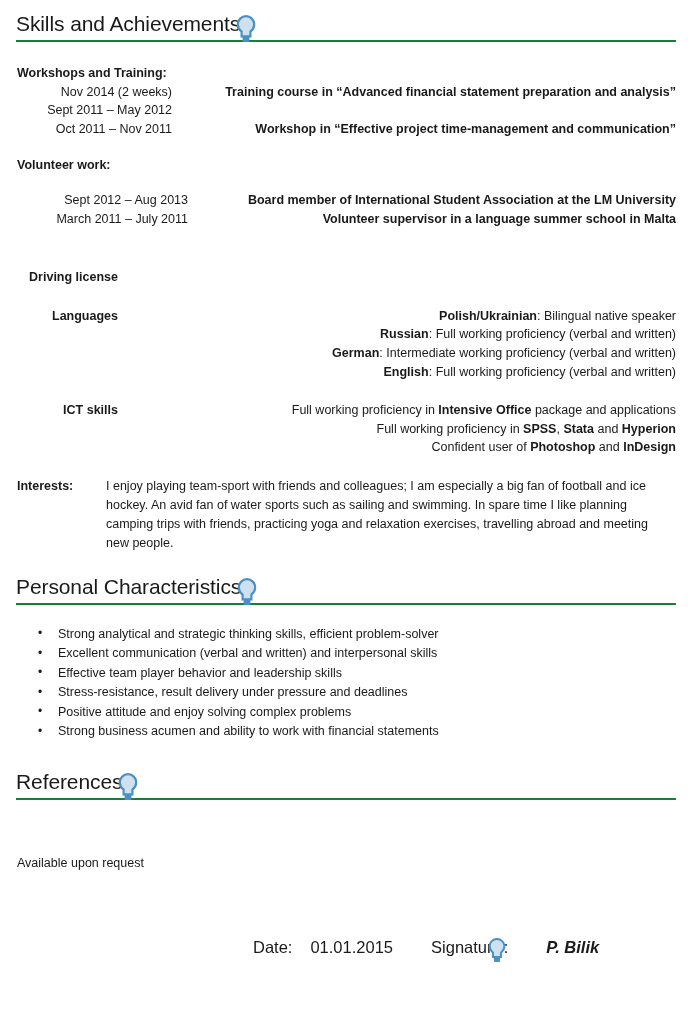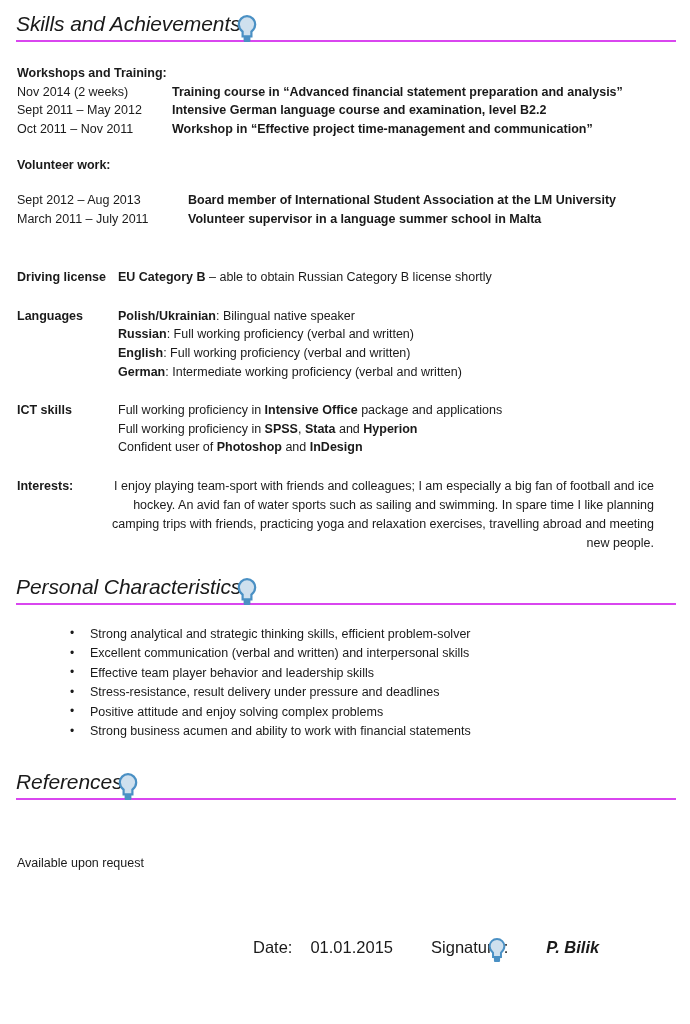--- a/index.html
+++ b/index.html
@@ -21,22 +21,21 @@
     height: 1024px;
     padding: 0;
     box-sizing: border-box;
   }
 
   
   .section-head {
     position: relative;
     margin: 0 14px 0 16px;
     padding: 0 0 2px 0;
-    border-bottom: 2px solid #d946ef;
-    font-style: italic;
+    border-bottom: 2px solid #15803d;
   }
   .section-head .htext {
     font-size: 21px;
     font-weight: 400;
     line-height: 28px;
     letter-spacing: -0.1px;
     display: inline-block;
     vertical-align: bottom;
     white-space: nowrap;
   }
@@ -56,45 +55,45 @@
   .t { font-size: 12.5px; line-height: 18.6px; margin-top: 32px; }
   .b { font-weight: bold; }
 
   .subhead {
     font-size: 12.5px;
     font-weight: bold;
     line-height: 18.6px;
   }
 
   
-  .row { display: flex; align-items: baseline; font-size: 12.5px; line-height: 18.6px; }
+  .row { display: flex; align-items: baseline; font-size: 12.5px; line-height: 18.6px; text-align: right; }
   .row .c1 { flex: 0 0 auto; }
   .row .c2 { flex: 1 1 auto; }
 
   .w-c1 { width: 155px; }
   .v-c1 { width: 171px; }
   .lab-c1 { width: 101px; }
   .lang-c1 { width: 101px; }
   .gap10 { height: 10px; }
   .gap16 { height: 16px; }
   .gap18 { height: 18px; }
   .gap20 { height: 20px; }
   .gap22 { height: 22px; }
   .gap26 { height: 26px; }
 
   
   .interests { display: flex; align-items: flex-start; font-size: 12.5px; line-height: 19px; }
   .interests .c1 { flex: 0 0 auto; width: 89px; font-weight: bold; }
-  .interests .c2 { flex: 1 1 auto; padding-right: 22px; text-align: right; }
+  .interests .c2 { flex: 1 1 auto; padding-right: 22px; text-align: left; }
 
   
   ul.chars {
     list-style: none;
     margin: 0;
-    padding: 0 14px 0 70px;
+    padding: 0 14px 0 38px;
   }
   ul.chars li {
     position: relative;
     font-size: 12.5px;
     line-height: 19.5px;
     padding-left: 20px;
   }
   ul.chars li::before {
     content: "\2022";
     position: absolute;
@@ -143,21 +142,20 @@
 
   <div class="blk">
     <div class="subhead">Workshops and Training:</div>
 
     <div class="row">
       <span class="c1 w-c1">Nov 2014 (2 weeks)</span>
       <span class="c2 b">Training course in “Advanced financial statement preparation and analysis”</span>
     </div>
     <div class="row">
       <span class="c1 w-c1">Sept 2011 – May 2012</span>
-      <span class="c2 b">Intensive German language course and examination, level B2.2</span>
     </div>
     <div class="row">
       <span class="c1 w-c1">Oct 2011 – Nov 2011</span>
       <span class="c2 b">Workshop in “Effective project time-management and communication”</span>
     </div>
 
     <div class="gap18"></div>
 
     <div class="subhead">Volunteer work:</div>
 
@@ -172,32 +170,31 @@
       <span class="c2 b">Volunteer supervisor in a language summer school in Malta</span>
     </div>
 
     <div class="gap20"></div>
 
 
     <div class="gap20"></div>
 
     <div class="row">
       <span class="c1 lab-c1 b">Driving license</span>
-      <span class="c2"><span class="b">EU Category B</span><span> – able to obtain Russian Category B license shortly</span></span>
     </div>
 
     <div class="gap20"></div>
 
     <div class="row">
       <span class="c1 lang-c1 b">Languages</span>
       <span class="c2">
         <div><span class="b">Polish/Ukrainian</span><span>:  </span><span>Bilingual native speaker</span></div>
         <div><span class="b">Russian</span><span>:   </span><span>Full working proficiency (verbal and written)</span></div>
+        <div><span class="b">German</span><span>:  </span><span>Intermediate working proficiency (verbal and written)</span></div>
         <div><span class="b">English</span><span>:   </span><span>Full working proficiency (verbal and written)</span></div>
-        <div><span class="b">German</span><span>:  </span><span>Intermediate working proficiency (verbal and written)</span></div>
       </span>
     </div>
 
     <div class="gap20"></div>
 
     <div class="row">
       <span class="c1 lang-c1 b">ICT skills</span>
       <span class="c2">
         <div><span>Full working proficiency in </span><span class="b">Intensive Office</span><span> package and applications</span></div>
         <div><span>Full working proficiency in </span><span class="b">SPSS</span><span>, </span><span class="b">Stata</span><span> and </span><span class="b">Hyperion</span></div>

